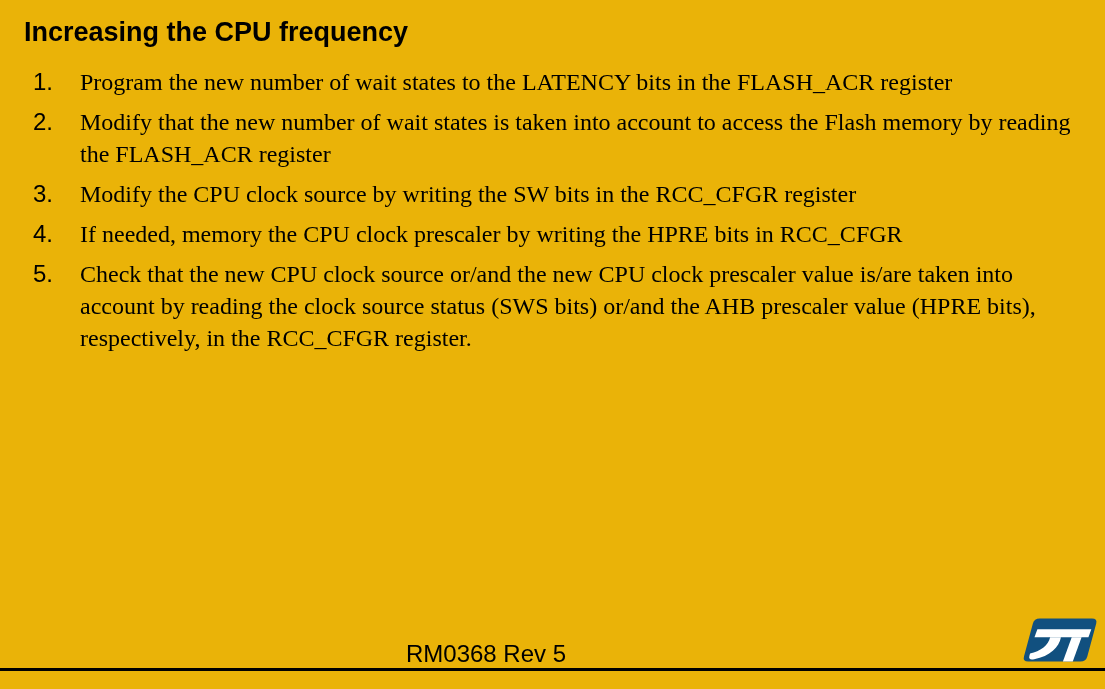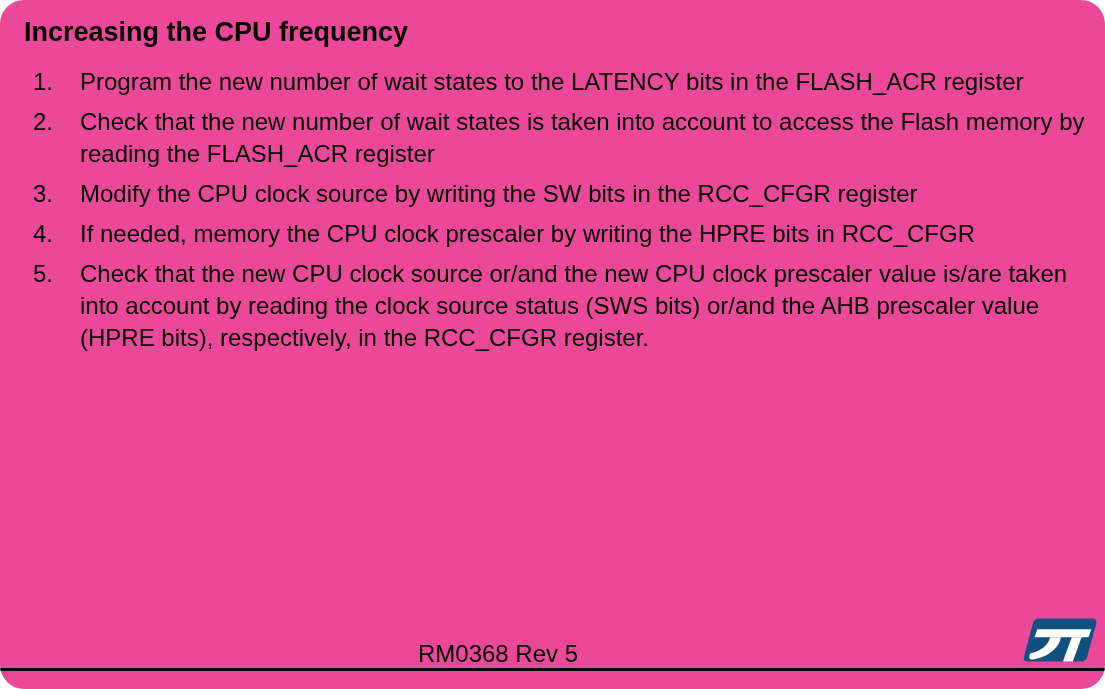--- a/index.html
+++ b/index.html
@@ -1,24 +1,23 @@
 <!DOCTYPE html>
 <html><head>
 <meta charset="utf-8">
 <style>
   html, body { margin: 0; padding: 0; background: #ffffff; }
   .page {
     position: relative;
     width: 1105px;
     height: 689px;
-    background: #ec4899;
+    background: #eab308;
     color: #000000;
     font-family: "Liberation Sans", sans-serif;
     overflow: hidden;
-    border-radius: 24px;
   }
   .title {
     position: absolute;
     left: 24px;
     top: 16px;
     margin: 0;
     font-size: 27px;
     font-weight: bold;
     line-height: 1.2;
     white-space: nowrap;
@@ -38,24 +37,25 @@
     display: flex;
     align-items: flex-start;
     margin: 0 0 8px 0;
   }
   .step-num {
     flex: none;
     width: 47px;
   }
   .step-txt {
     width: 1005px;
+    font-family: Liberation Serif, serif;
   }
   .footer-text {
     position: absolute;
-    left: 12px;
+    left: 0;
     top: 638px;
     width: 972px;
     text-align: center;
     font-size: 24px;
     line-height: 32px;
   }
   .bottom-rule {
     position: absolute;
     left: 0;
     top: 668px;
@@ -80,21 +80,21 @@
   <h1 class="title">Increasing the CPU frequency</h1>
 
   <ol class="steps">
     <li class="step">
       <span class="step-num">1.</span>
       <span class="step-txt">Program the new number of wait states to the LATENCY bits in the FLASH_ACR register</span>
     </li>
 
     <li class="step">
       <span class="step-num">2.</span>
-      <span class="step-txt">Check that the new number of wait states is taken into account to access the Flash memory by reading the FLASH_ACR register</span>
+      <span class="step-txt">Modify that the new number of wait states is taken into account to access the Flash memory by reading the FLASH_ACR register</span>
     </li>
 
     <li class="step">
       <span class="step-num">3.</span>
       <span class="step-txt">Modify the CPU clock source by writing the SW bits in the RCC_CFGR register</span>
     </li>
 
     <li class="step">
       <span class="step-num">4.</span>
       <span class="step-txt">If needed, memory the CPU clock prescaler by writing the HPRE bits in RCC_CFGR</span>

